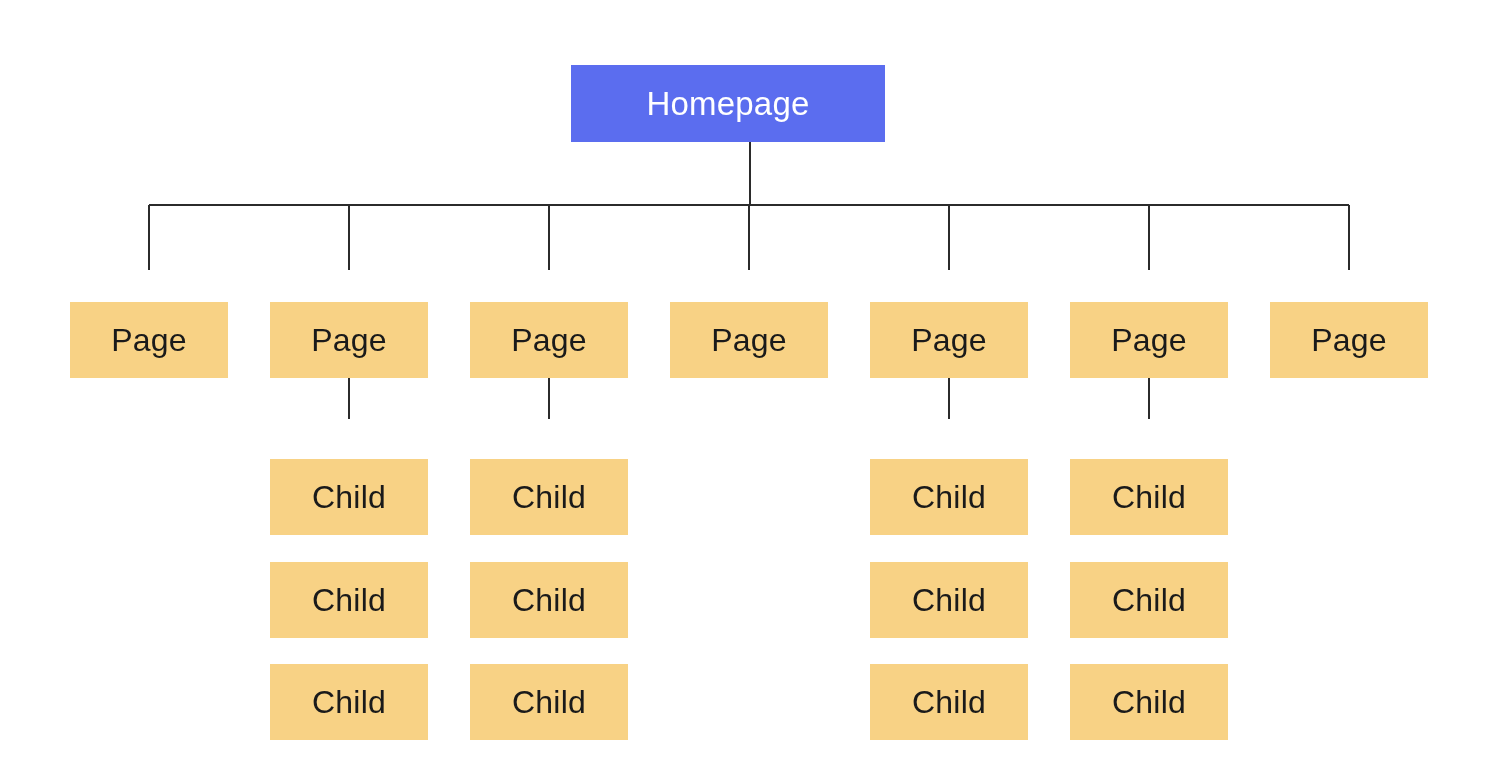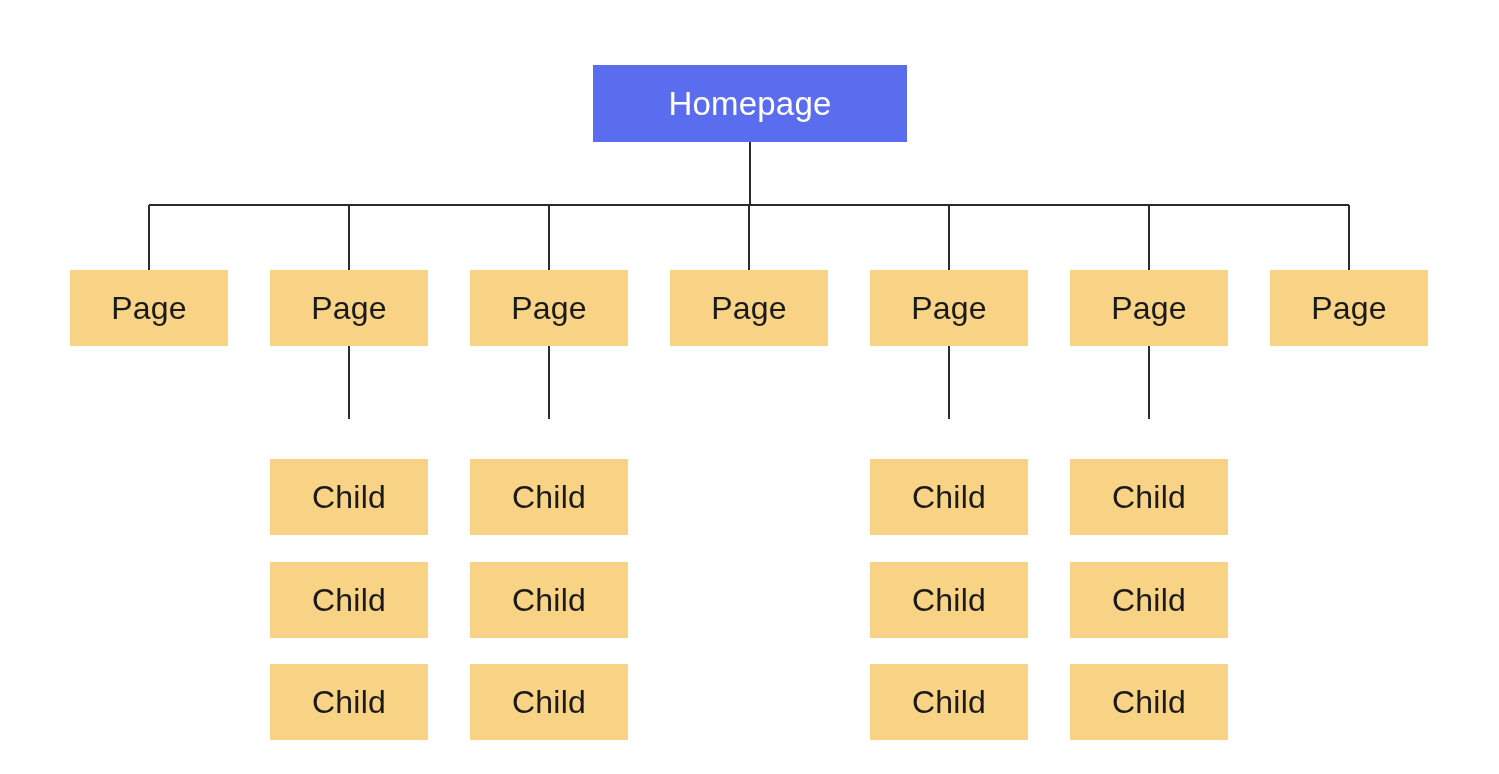--- a/index.html
+++ b/index.html
@@ -40,20 +40,21 @@
     background: #5b6def;
     color: #ffffff;
     font-size: 33px;
     letter-spacing: 0.2px;
   }
   .node-page {
     background: #f8d285;
     color: #1a1a1a;
     font-size: 32px;
     letter-spacing: 0.2px;
+    margin-top: 32px;
   }
   .node-child {
     background: #f8d285;
     color: #1a1a1a;
     font-size: 32px;
     letter-spacing: 0.2px;
     margin-top: 40px;
   }
   .node-label {
     display: block;
@@ -81,21 +82,21 @@
       <line x1="949" y1="346" x2="949" y2="419" stroke="#2b2b2b" stroke-width="2.6" shape-rendering="crispEdges"></line>
       <line x1="949" y1="495" x2="949" y2="522" stroke="#2b2b2b" stroke-width="2.6" shape-rendering="crispEdges"></line>
       <line x1="949" y1="598" x2="949" y2="624" stroke="#2b2b2b" stroke-width="2.6" shape-rendering="crispEdges"></line>
       <line x1="1149" y1="205" x2="1149" y2="270" stroke="#2b2b2b" stroke-width="2.6" shape-rendering="crispEdges"></line>
       <line x1="1149" y1="346" x2="1149" y2="419" stroke="#2b2b2b" stroke-width="2.6" shape-rendering="crispEdges"></line>
       <line x1="1149" y1="495" x2="1149" y2="522" stroke="#2b2b2b" stroke-width="2.6" shape-rendering="crispEdges"></line>
       <line x1="1149" y1="598" x2="1149" y2="624" stroke="#2b2b2b" stroke-width="2.6" shape-rendering="crispEdges"></line>
       <line x1="1349" y1="205" x2="1349" y2="270" stroke="#2b2b2b" stroke-width="2.6" shape-rendering="crispEdges"></line>
     </svg>
 
-  <div class="node node-root" id="root-node" style="left: 593px; top: 65px; width: 314px; height: 77px;">
+  <div class="node node-root" id="root-node" style="left: 571px; top: 65px; width: 314px; height: 77px;">
     <span class="node-label">Homepage</span>
   </div>
 
   <div id="nodes-layer">
       <div class="node node-page" style="left: 70px; top: 270px; width: 158px; height: 76px;">
         <span class="node-label">Page</span>
       </div>
       <div class="node node-page" style="left: 270px; top: 270px; width: 158px; height: 76px;">
         <span class="node-label">Page</span>
       </div>

